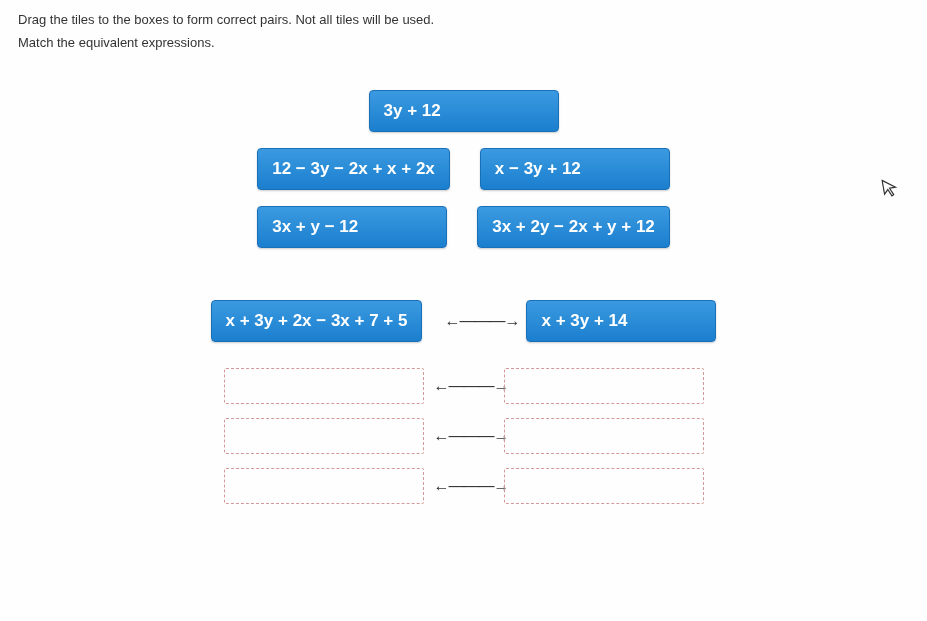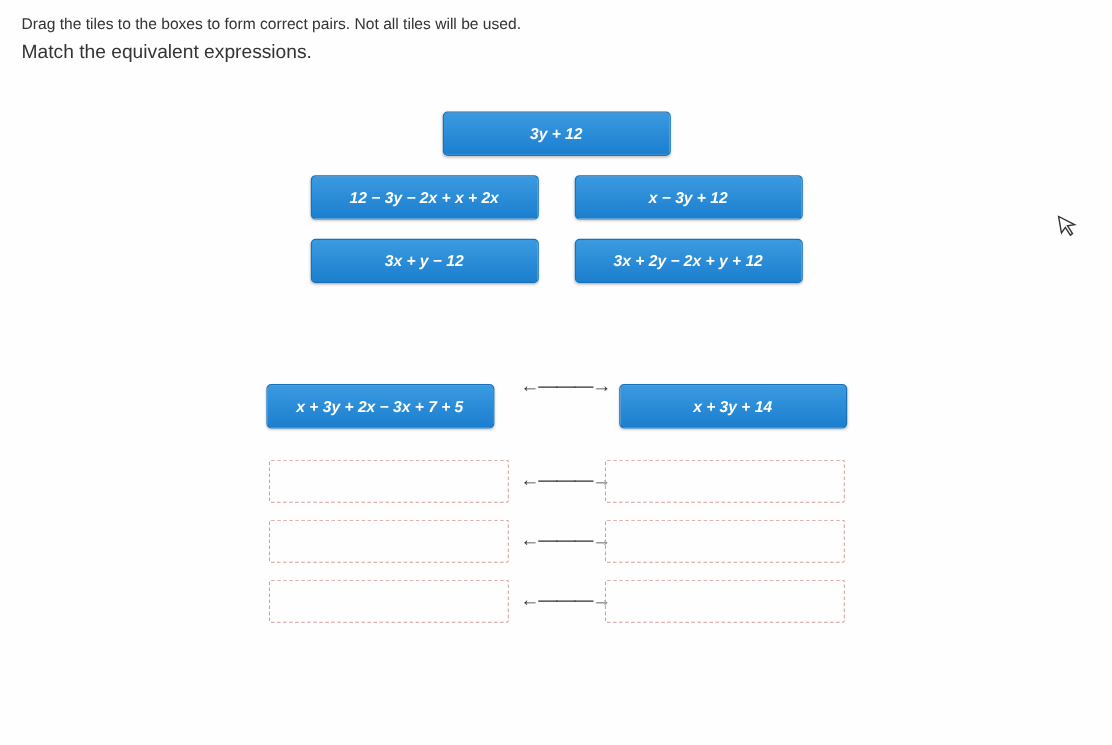--- a/index.html
+++ b/index.html
@@ -11,46 +11,45 @@
       padding: 12px 18px;
       position: relative;
       color: #333;
     }
     .instruction {
       font-size: 13px;
       color: #333;
       margin-bottom: 8px;
     }
     .subinstruction {
-      font-size: 16px;
+      font-size: 13px;
       color: #333;
       margin-bottom: 40px;
     }
     .tile-area {
       display: flex;
       flex-direction: column;
       align-items: center;
       gap: 16px;
     }
     .tile-row {
       display: flex;
       gap: 30px;
       justify-content: center;
       align-items: center;
     }
     .tile {
       background: linear-gradient(to bottom, #3b9ae0 0%, #1b7fcf 100%);
       color: #fff;
       font-weight: bold;
-      font-size: 13px;
-      font-style: italic;
+      font-size: 17px;
       padding: 10px 14px;
       border-radius: 4px;
       border: 1px solid #1770b8;
-      text-align: center;
+      text-align: left;
       min-width: 190px;
       cursor: grab;
       box-shadow: 0 1px 2px rgba(0,0,0,0.2);
       user-select: none;
     }
     .pairs-area {
       margin-top: 40px;
       display: flex;
       flex-direction: column;
       gap: 14px;
@@ -67,21 +66,20 @@
       border: 1px dashed #d49a9a;
       background: rgba(255,255,255,0.4);
       border-radius: 2px;
     }
     .slot.filled {
       border: none;
       padding: 12px;
       background: none;
       width: auto;
       height: auto;
-      margin-top: 32px;
     }
     .arrow {
       font-size: 16px;
       color: #333;
       width: 60px;
       text-align: center;
       letter-spacing: -1px;
     }
     .cursor {
       position: absolute;

